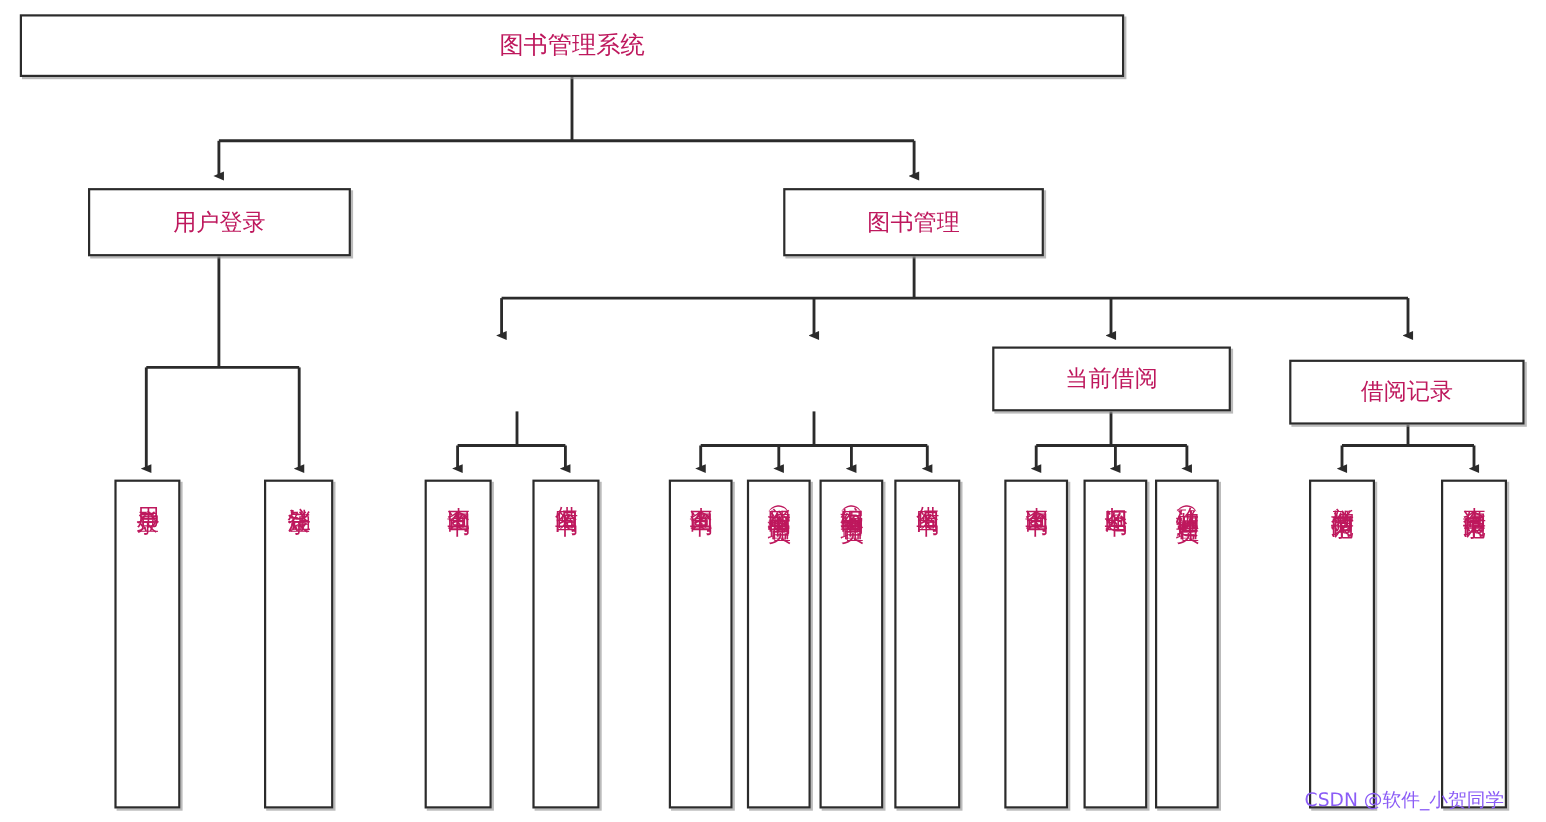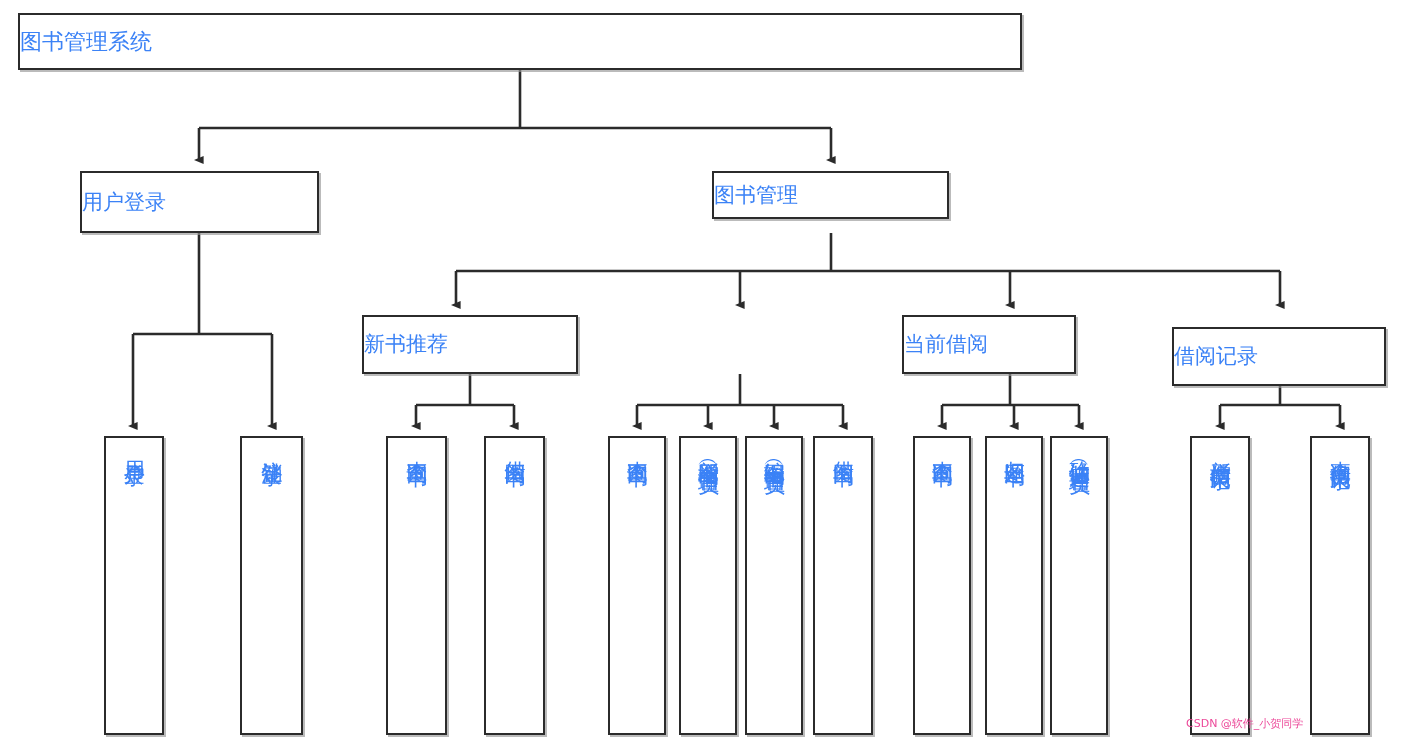--- a/index.html
+++ b/index.html
@@ -28,22 +28,22 @@
     pointer-events: none;
   }
   .node {
     position: absolute;
     box-sizing: border-box;
     background: #ffffff;
     border: 2px solid #2b2b2b;
     box-shadow: 2px 2px 0 0 rgba(150,150,150,0.65);
     display: flex;
     align-items: center;
-    justify-content: flex-start;
-    color: #3b82f6;
+    justify-content: center;
+    color: #be185d;
   }
   .node .label {
     display: block;
     text-align: center;
     line-height: 1.18;
     white-space: nowrap;
   }
   .node.horizontal .label {
     font-size: 21px;
   }
@@ -59,22 +59,22 @@
     line-height: 1;
     margin: 0 auto;
   }
   .node.root .label {
     font-size: 22px;
   }
   #watermark {
     position: absolute;
     left: 1186px;
     top: 716px;
-    font-size: 11px;
-    color: #ec4899;
+    font-size: 17px;
+    color: #8b5cf6;
     white-space: nowrap;
     user-select: none;
   }
 </style>
 </head>
 <body>
 
 <div id="canvas">
 
   <svg id="edges" viewBox="0 0 1405 747" xmlns="http://www.w3.org/2000/svg">
@@ -127,28 +127,25 @@
     </g>
   </svg>
 
   <div class="node root horizontal" style="left:18px; top:13px; width:1004px; height:57px;">
     <span class="label">图书管理系统</span>
   </div>
 
   <div class="node horizontal" style="left:80px; top:171px; width:239px; height:62px;">
     <span class="label">用户登录</span>
   </div>
-  <div class="node horizontal" style="left:712px; top:171px; width:237px; height:48px;">
+  <div class="node horizontal" style="left:712px; top:171px; width:237px; height:62px;">
     <span class="label">图书管理</span>
   </div>
 
-  <div class="node horizontal" style="left:362px; top:315px; width:216px; height:59px;">
-    <span class="label">新书推荐</span>
-  </div>
-  <div class="node horizontal" style="left:902px; top:315px; width:174px; height:59px;">
+  <div class="node horizontal" style="left:902px; top:315px; width:217px; height:59px;">
     <span class="label">当前借阅</span>
   </div>
   <div class="node horizontal" style="left:1172px; top:327px; width:214px; height:59px;">
     <span class="label">借阅记录</span>
   </div>
 
   <div class="node vertical" style="left:104px; top:436px; width:60px; height:299px;">
     <span class="label">用户登录</span>
   </div>
   <div class="node vertical" style="left:240px; top:436px; width:63px; height:299px;">

